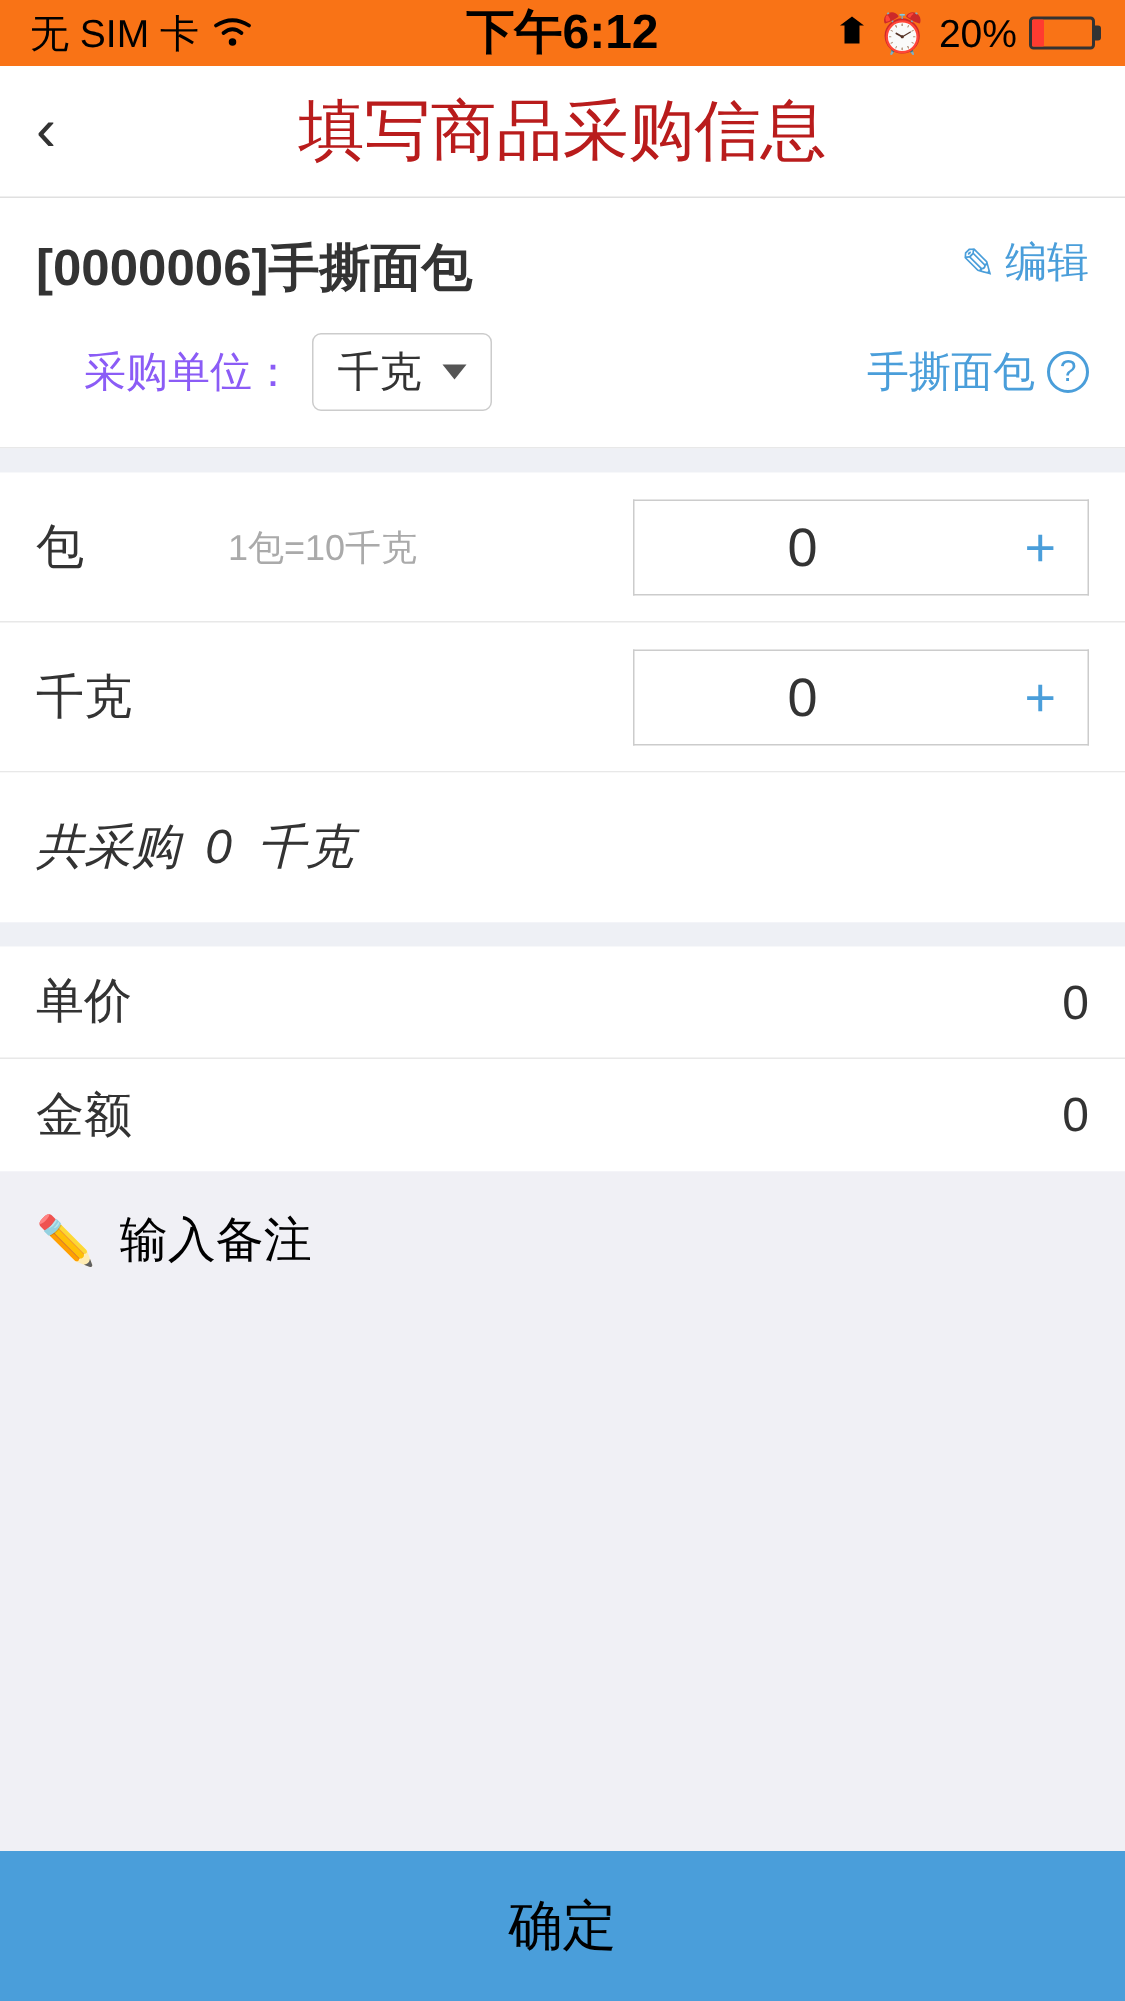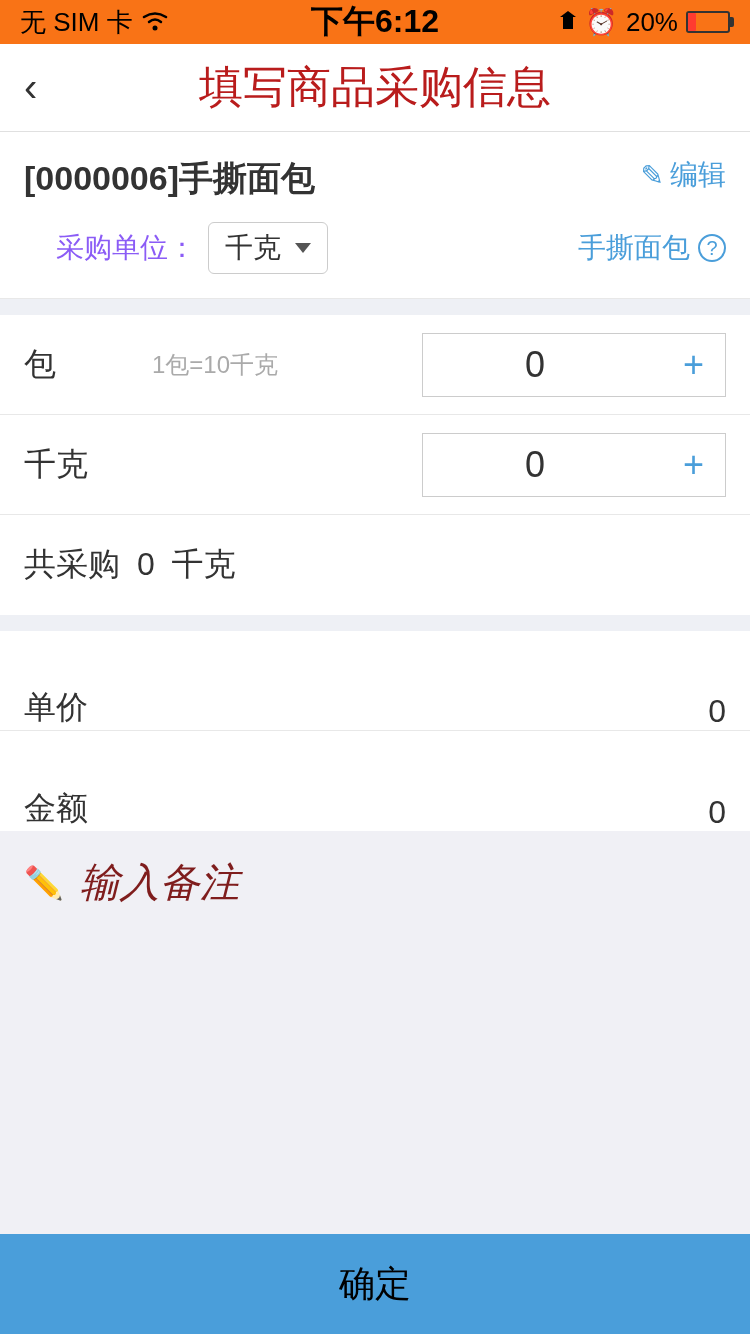--- a/index.html
+++ b/index.html
@@ -242,42 +242,43 @@
       background: #fff;
       display: flex;
       align-items: center;
       justify-content: space-between;
       padding: 0 24px;
       height: 100px;
     }
     .total-label {
       font-size: 32px;
       color: #333;
+      font-style: italic;
     }
     .batch-btn {
       border: 1px solid #4a9eda;
       color: #4a9eda;
       background: #fff;
       border-radius: 6px;
       padding: 12px 32px;
       font-size: 30px;
       cursor: pointer;
     }
 
     
     .price-section {
       background: #fff;
       margin-top: 0;
     }
     .price-row {
       display: flex;
-      align-items: flex-end;
+      align-items: center;
       justify-content: space-between;
       padding: 0 24px;
-      height: 100px;
+      height: 75px;
       border-bottom: 1px solid #e8e8e8;
     }
     .price-row:last-child {
       border-bottom: none;
     }
     .price-row-label {
       font-size: 32px;
       color: #333;
     }
     .price-row-value {
@@ -293,23 +294,22 @@
       display: flex;
       align-items: center;
       gap: 16px;
       margin-top: 0;
     }
     .remark-icon {
       color: #aaa;
       font-size: 32px;
     }
     .remark-placeholder {
-      color: #7f1d1d;
-      font-size: 40px;
-      font-style: italic;
+      color: #000000;
+      font-size: 32px;
     }
 
     
     .content-area {
       flex: 1;
       background: #f0f0f5;
       min-height: 300px;
     }
 
     

